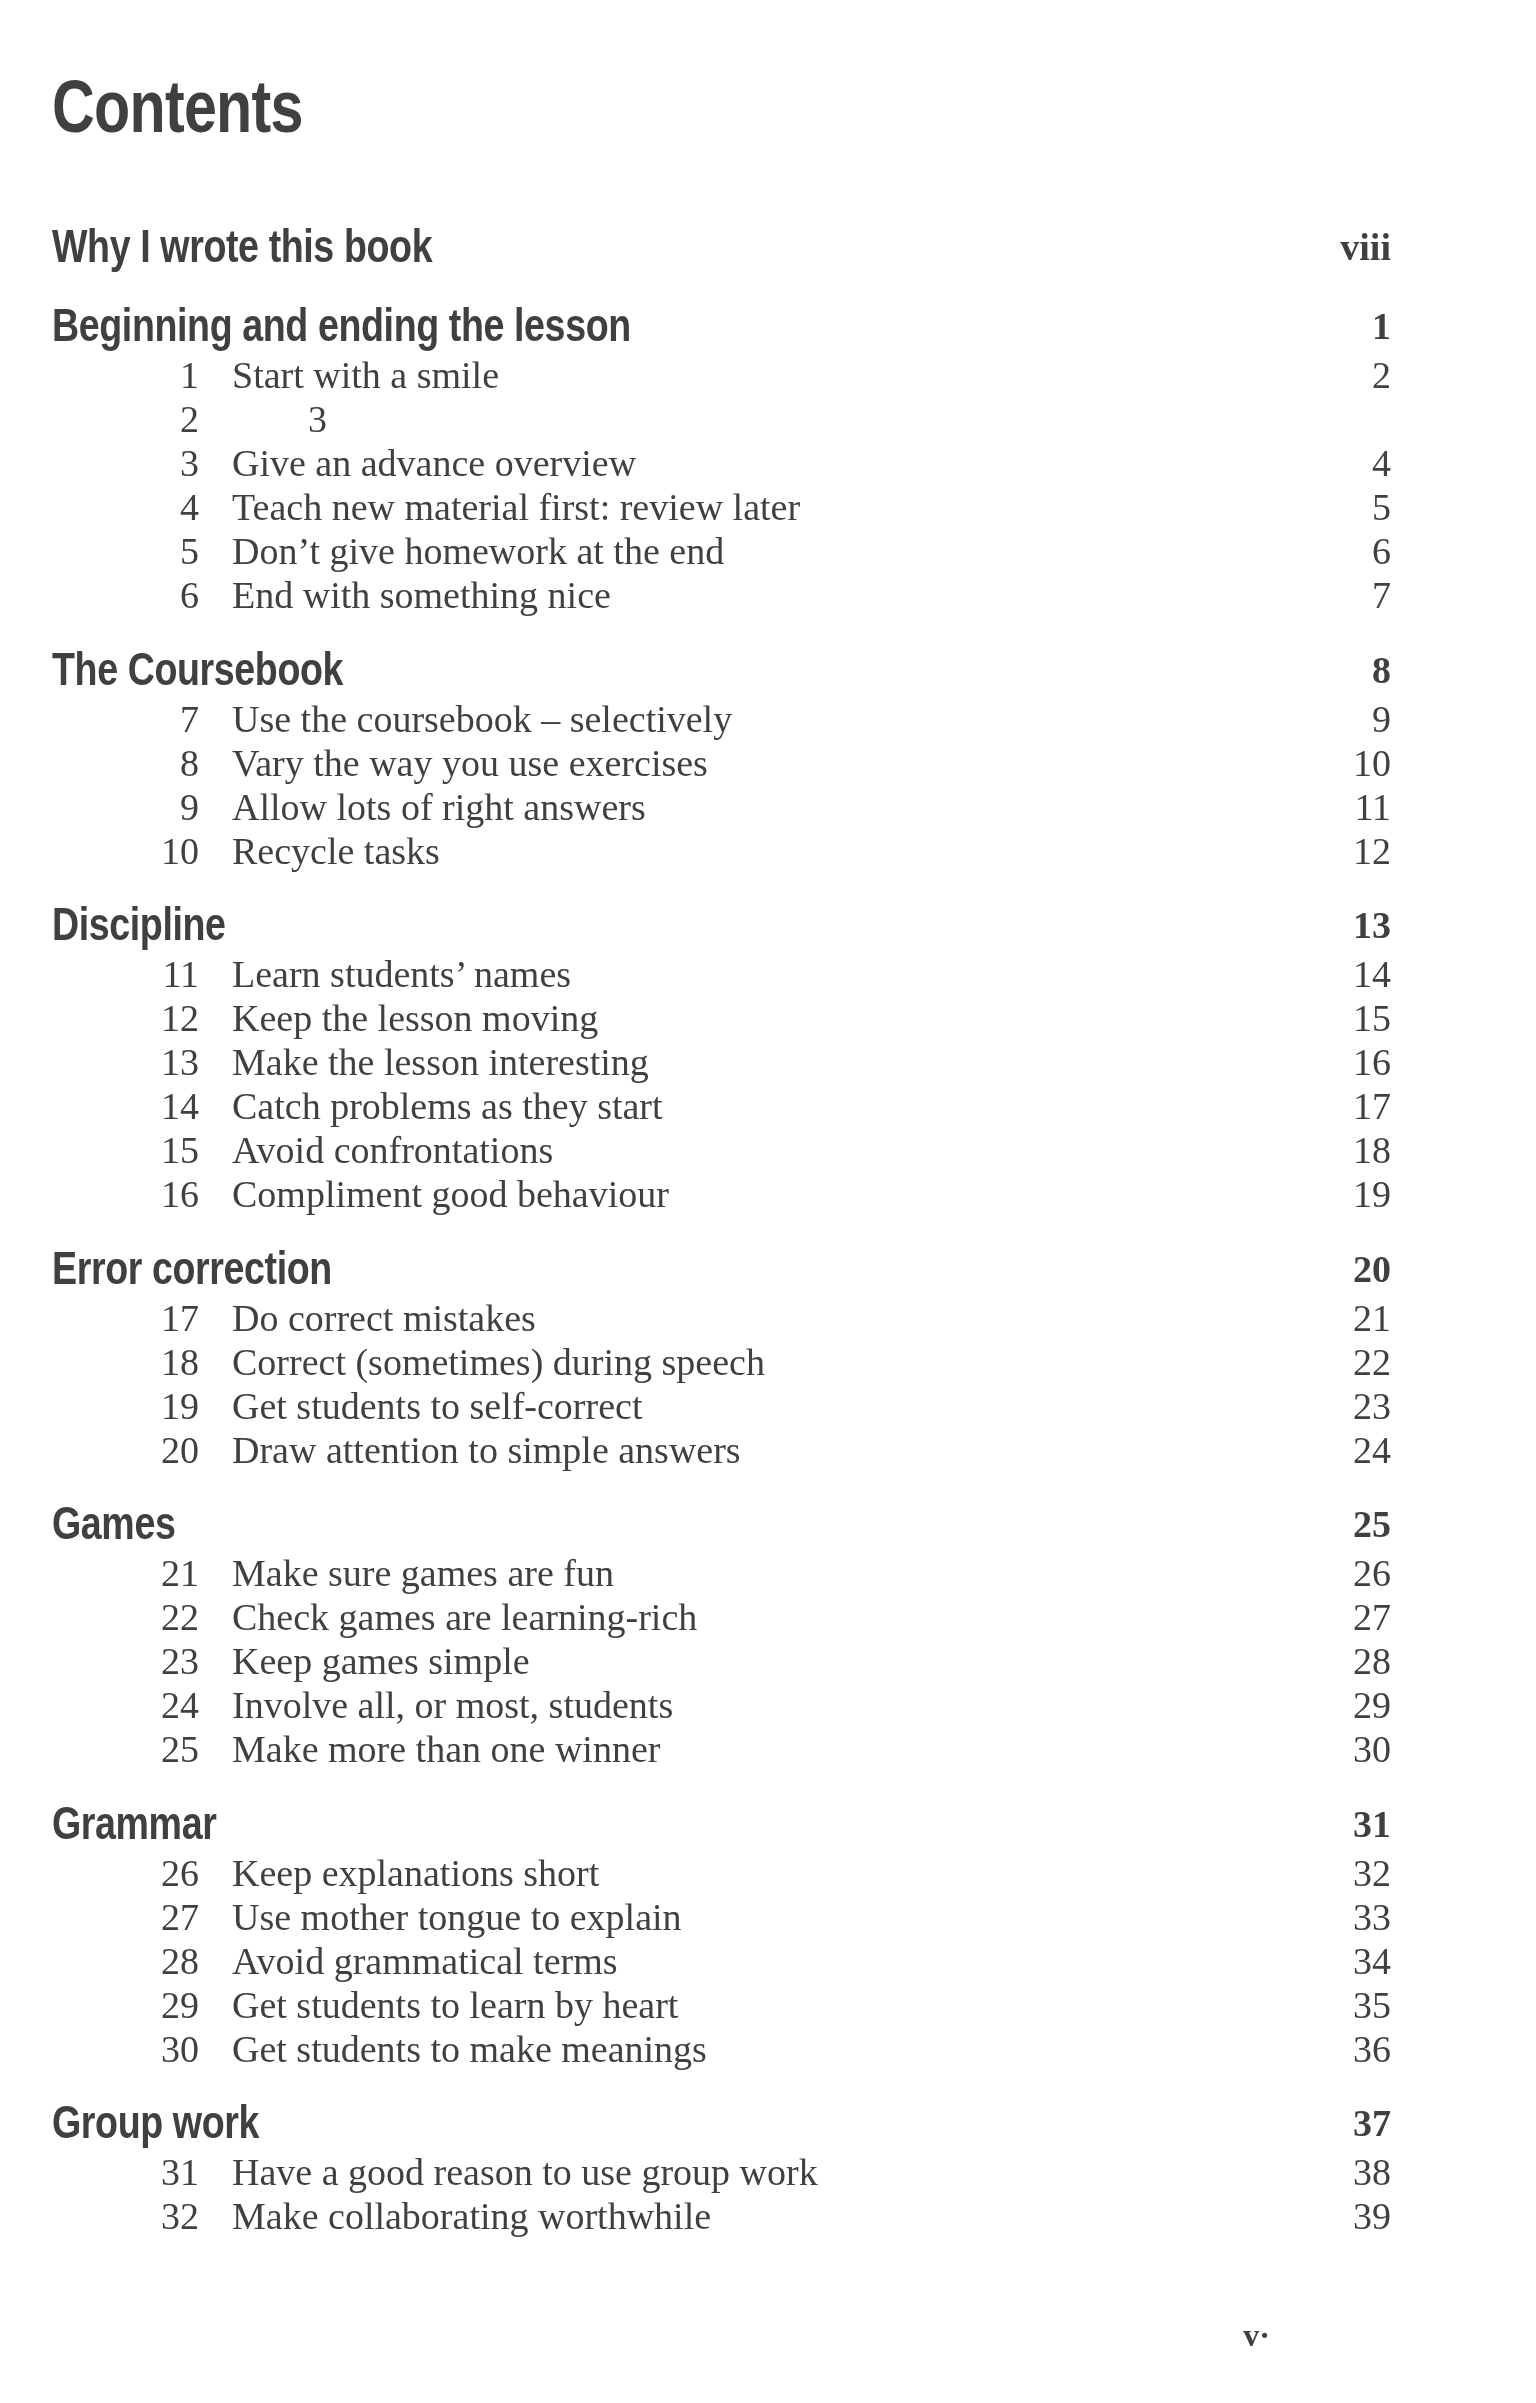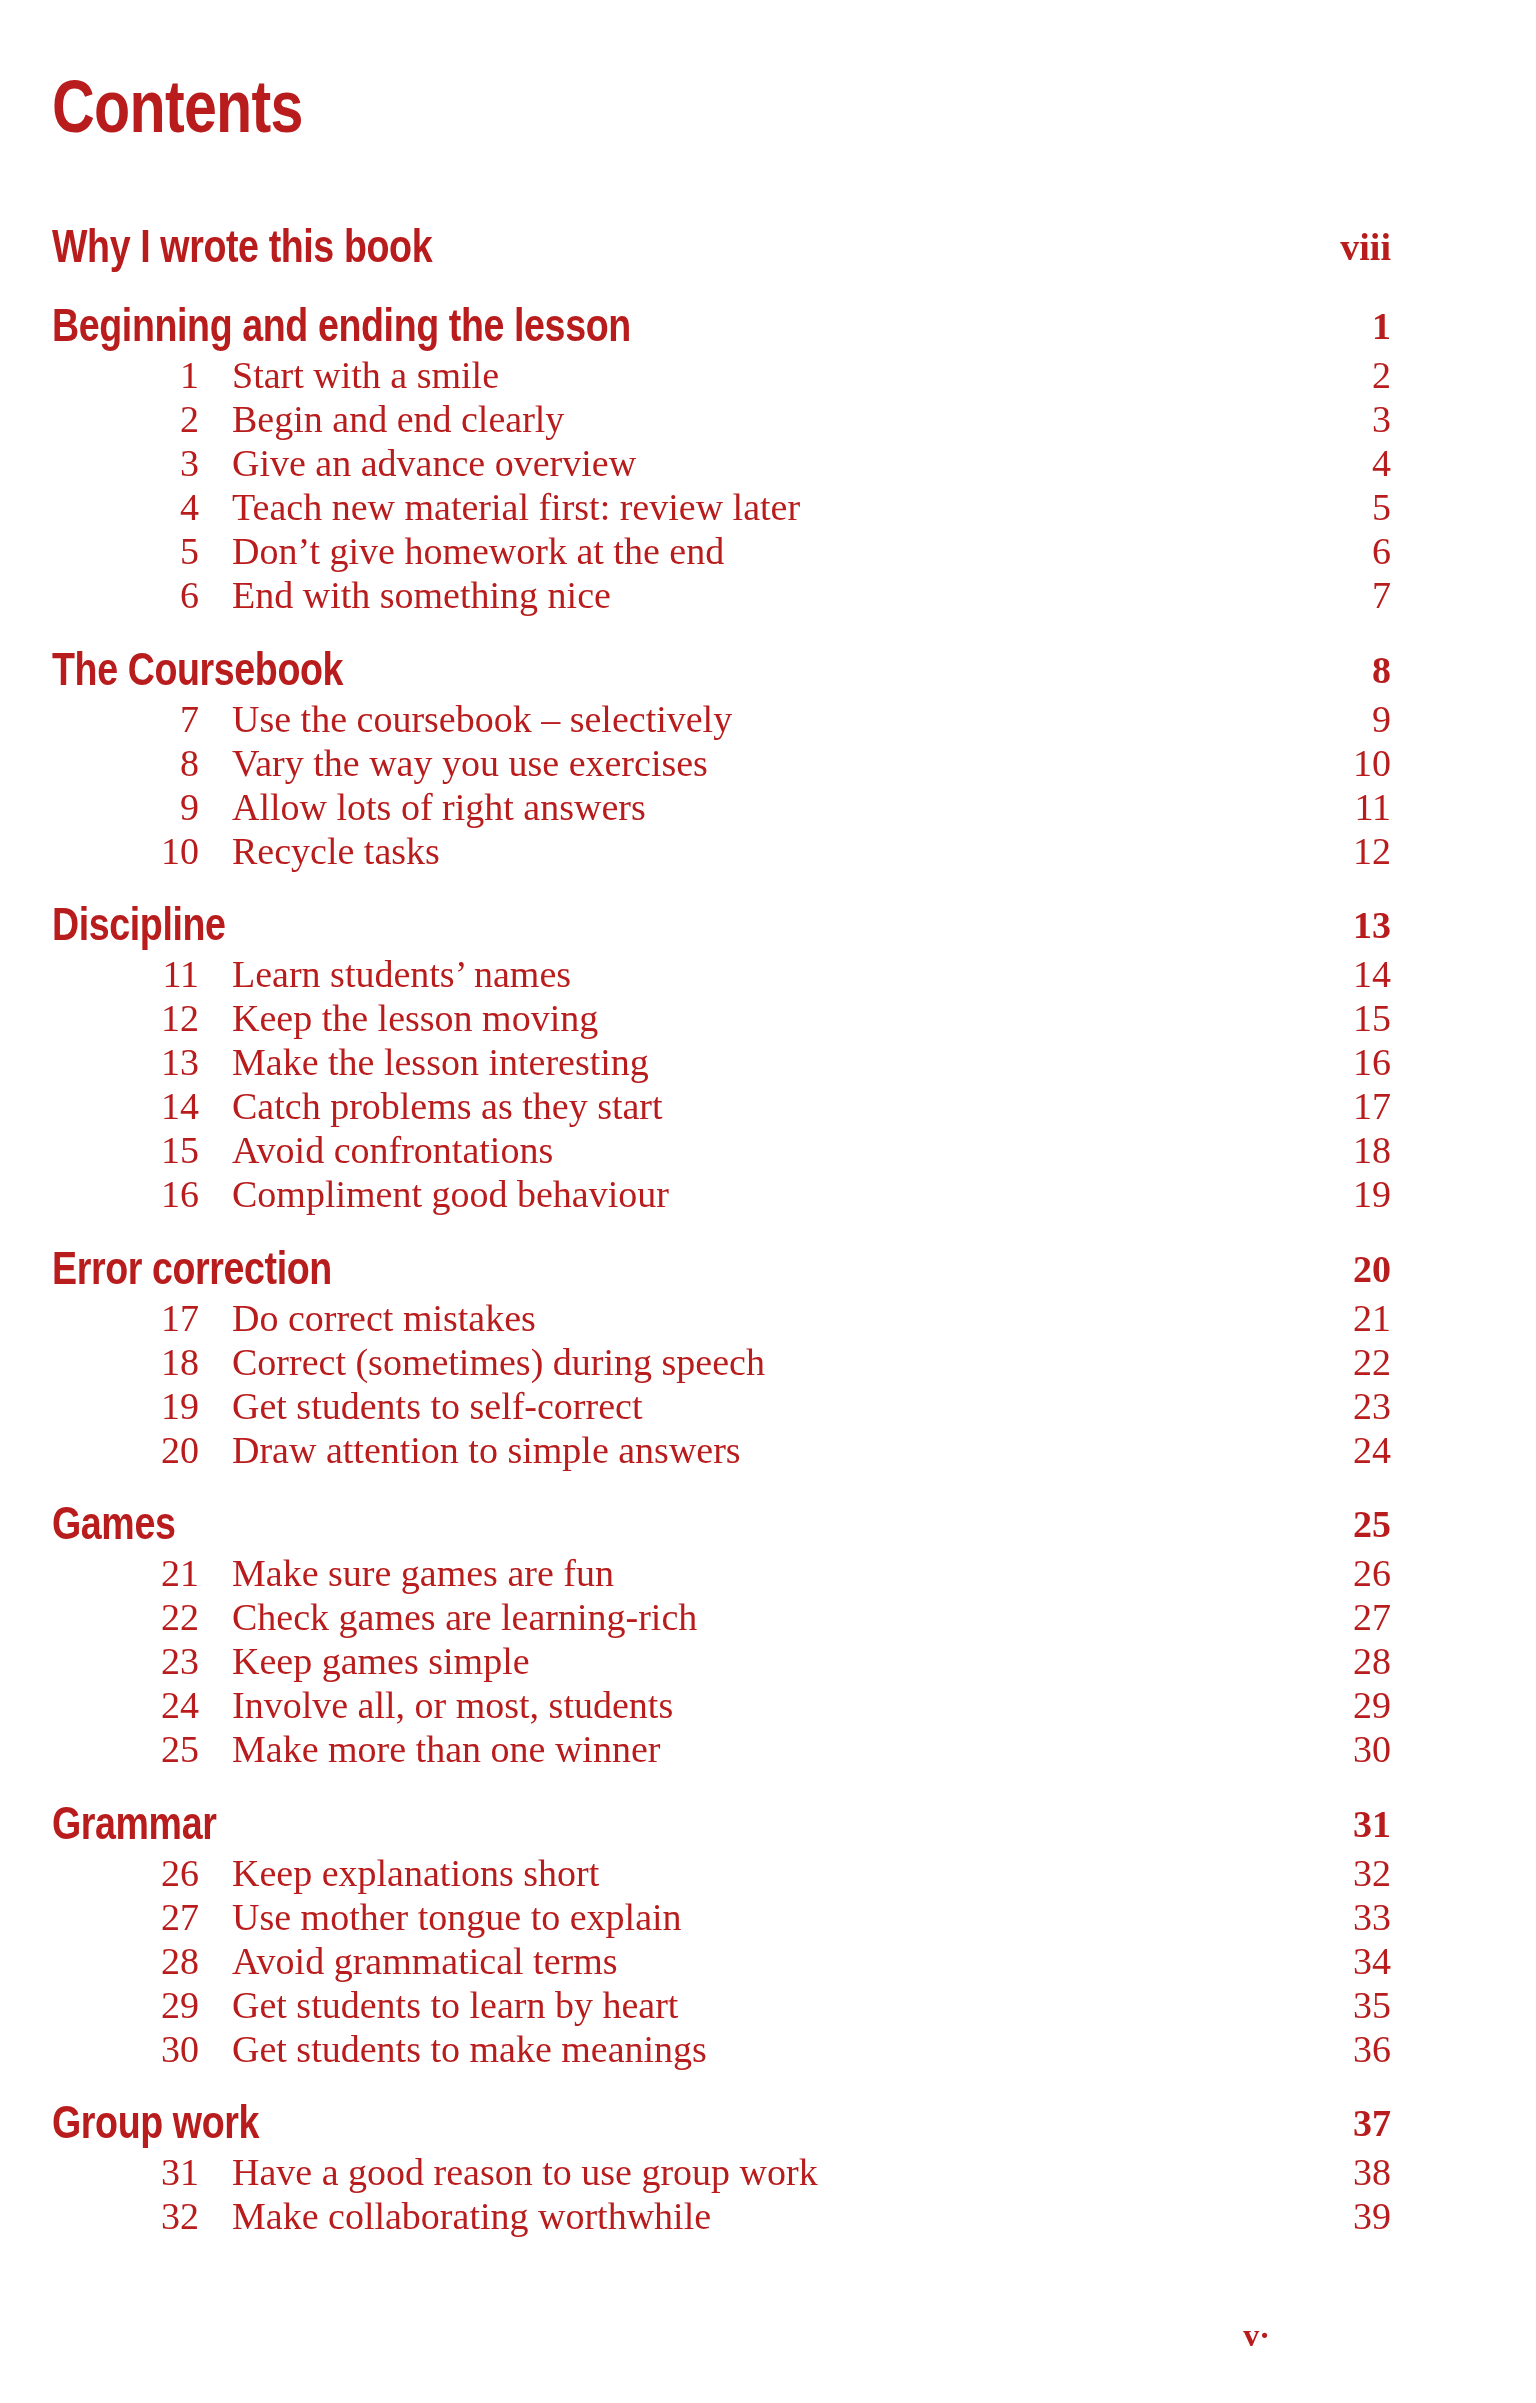--- a/index.html
+++ b/index.html
@@ -5,21 +5,21 @@
   html, body {
     margin: 0;
     padding: 0;
     background: #ffffff;
   }
   .page {
     position: relative;
     width: 1397px;
     height: 2404px;
     background: #ffffff;
-    color: #b91c1c;
+    color: #404040;
     font-family: "Liberation Serif", serif;
     overflow: hidden;
   }
   .doc-title {
     position: absolute;
     left: 52px;
     top: 66px;
     margin: 0;
     font-family: "Liberation Sans", sans-serif;
     font-weight: bold;
@@ -106,21 +106,20 @@
       </div>
       <div class="row item">
         <span class="item-num">1</span>
         <span class="item-gap"></span>
         <span class="item-label">Start with a smile</span>
         <span class="pnum">2</span>
       </div>
       <div class="row item">
         <span class="item-num">2</span>
         <span class="item-gap"></span>
-        <span class="item-label">Begin and end clearly</span>
         <span class="pnum">3</span>
       </div>
       <div class="row item">
         <span class="item-num">3</span>
         <span class="item-gap"></span>
         <span class="item-label">Give an advance overview</span>
         <span class="pnum">4</span>
       </div>
       <div class="row item">
         <span class="item-num">4</span>

